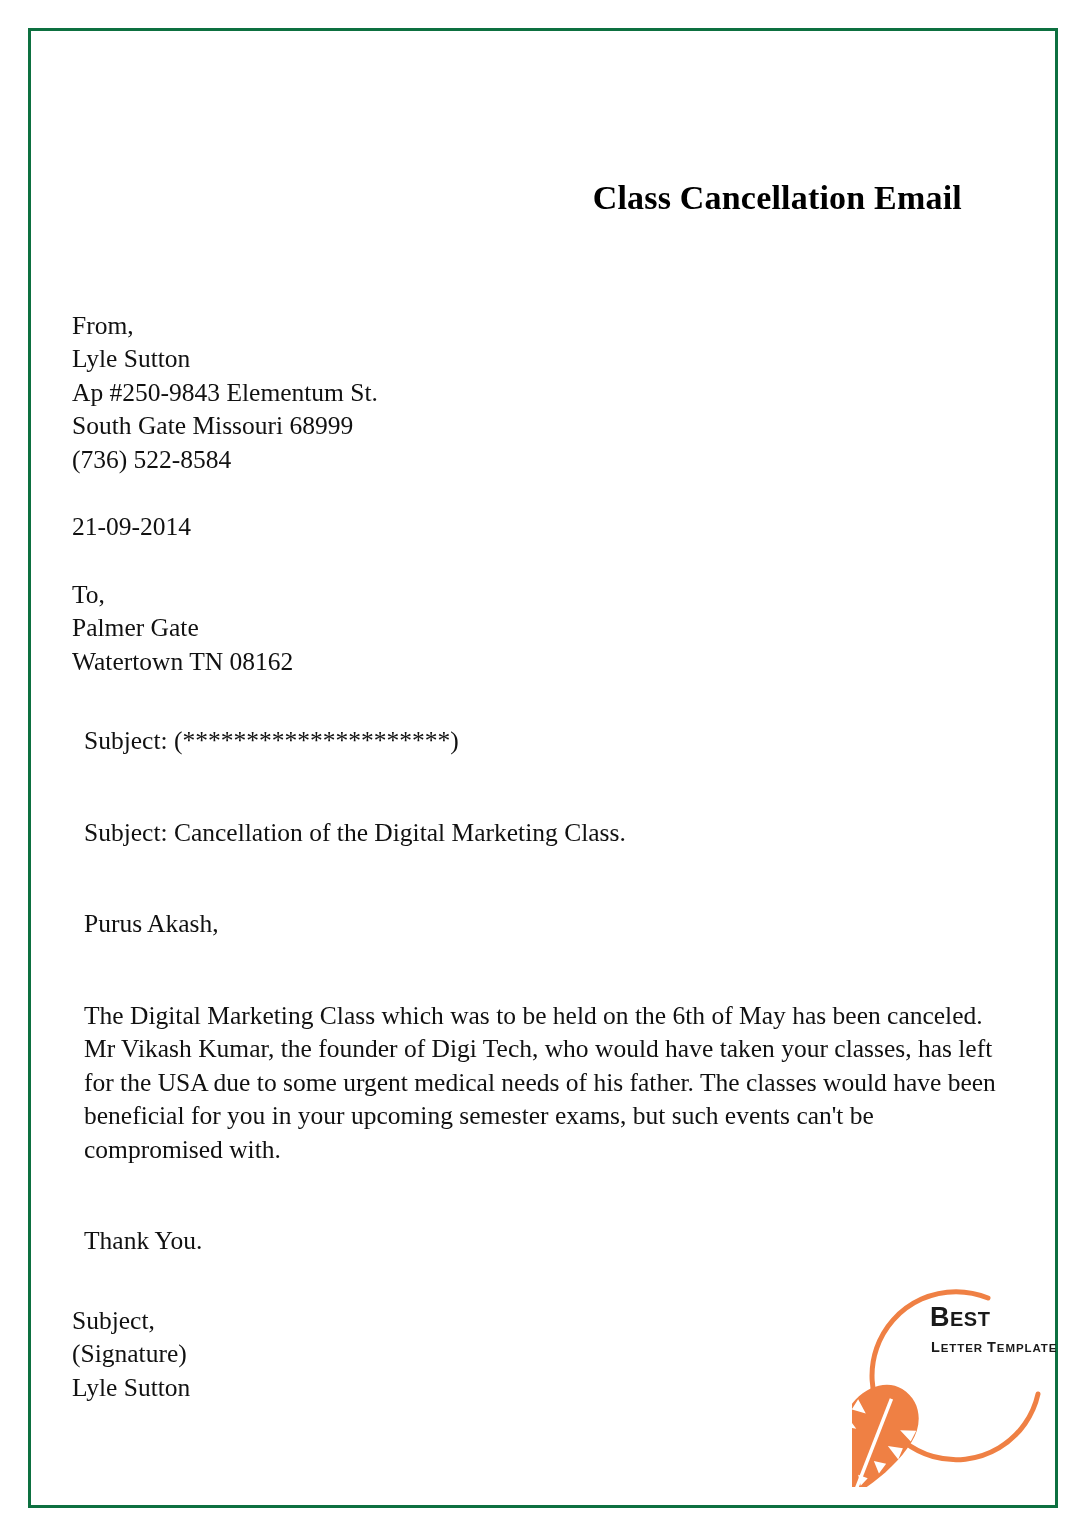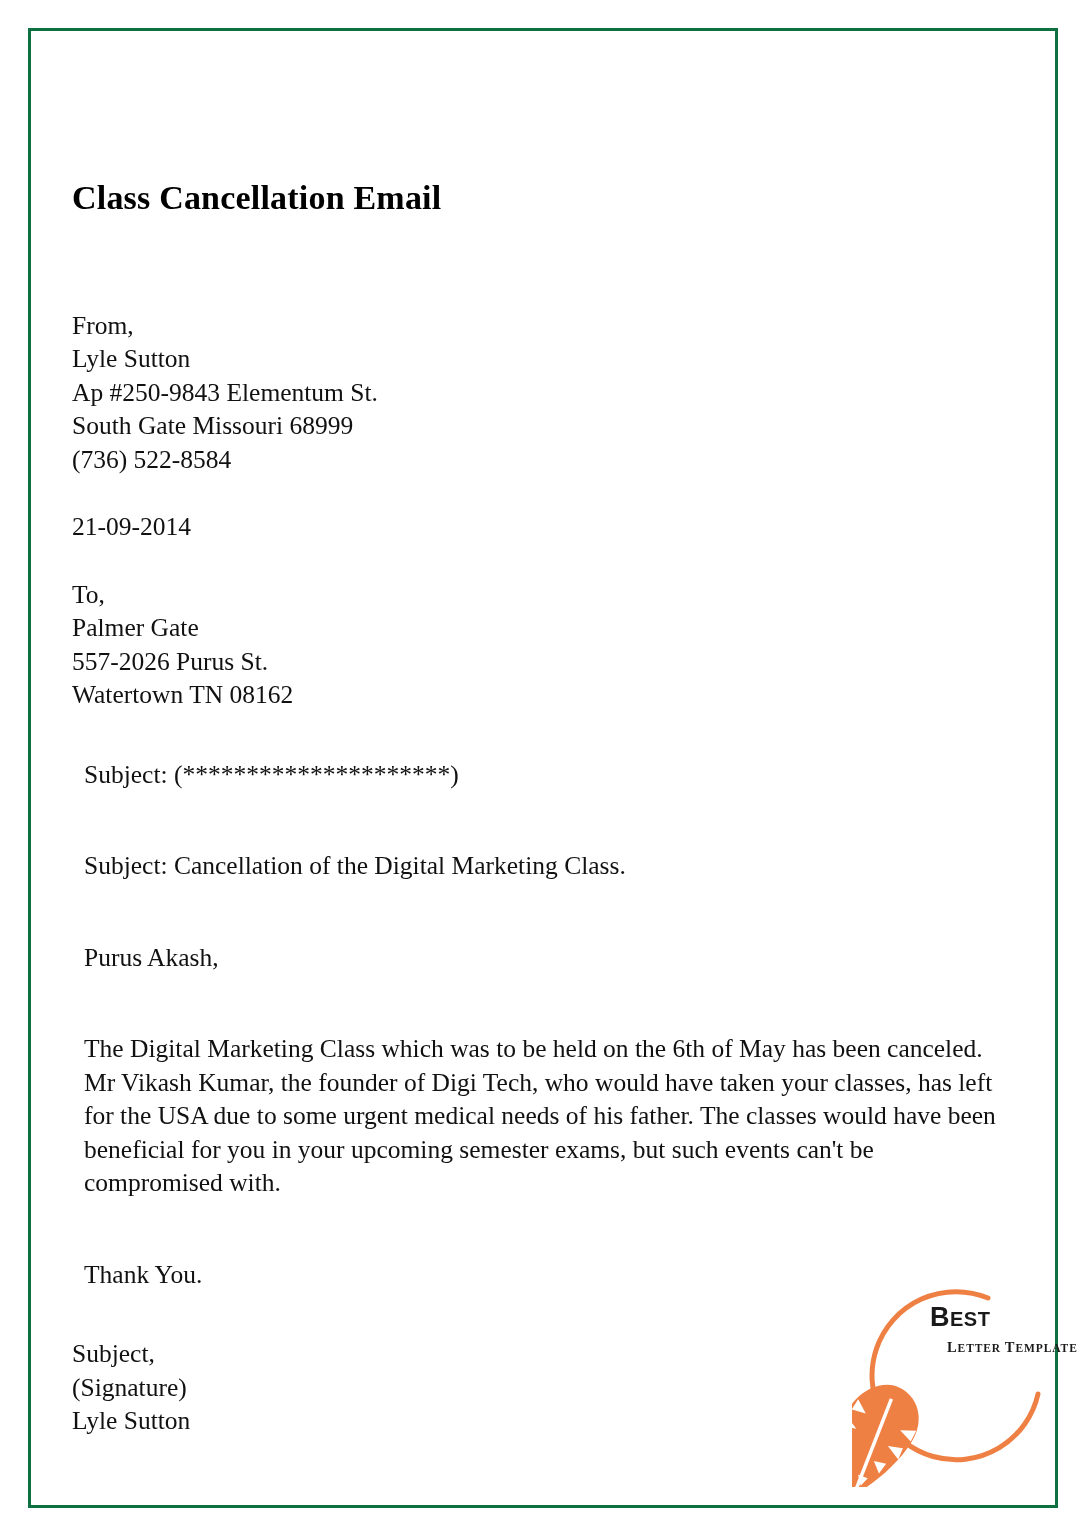--- a/index.html
+++ b/index.html
@@ -36,21 +36,21 @@
 
   
   #letter-body {
     position: absolute;
     left: 72px;
     top: 178px;
     width: 940px;
   }
 
   #doc-title {
-    text-align: left;
+    text-align: right;
     font-size: 34px;
     font-weight: bold;
     color: #000000;
     letter-spacing: 0.2px;
     margin: 0 0 0 0;
     padding-right: 50px;
     line-height: 1.2;
   }
 
   .block {
@@ -91,23 +91,23 @@
     font-family: "Liberation Sans", sans-serif;
     font-weight: bold;
     color: #1a1a1a;
     font-size: 27px;
     letter-spacing: 0.5px;
     line-height: 1;
   }
   .logo-best .small { font-size: 20px; }
   .logo-sub {
     position: absolute;
-    left: 95px;
+    left: 79px;
     top: 58px;
-    font-family: Liberation Serif, serif;
+    font-family: Liberation Sans, sans-serif;
     font-weight: bold;
     color: #1a1a1a;
     font-size: 11.5px;
     letter-spacing: 0.9px;
     line-height: 1;
   }
   .logo-sub .cap { font-size: 14.5px; }
 </style>
 </head>
 <body>
@@ -134,21 +134,20 @@
 
     <div class="block">
       <div class="line">21-09-2014</div>
     </div>
 
     <div class="spacer-md"></div>
 
     <div class="block">
       <div class="line">To,</div>
       <div class="line">Palmer Gate</div>
-      <div class="line">557-2026 Purus St.</div>
       <div class="line">Watertown TN 08162</div>
     </div>
 
     <div class="spacer-md"></div>
 
     <div class="para stars">Subject: (*********************)</div>
 
     <div class="spacer-md"></div>
 
     <div class="para">Subject: Cancellation of the Digital Marketing Class.</div>

